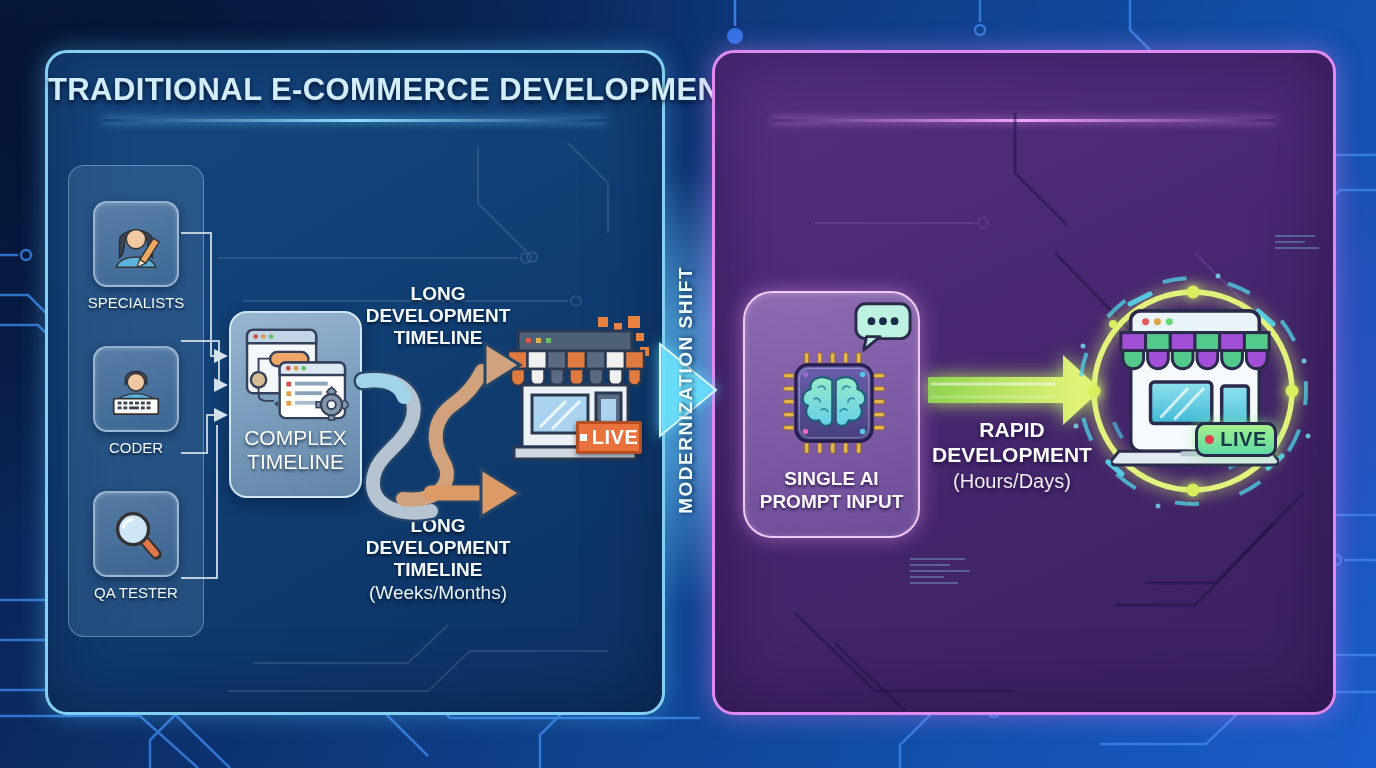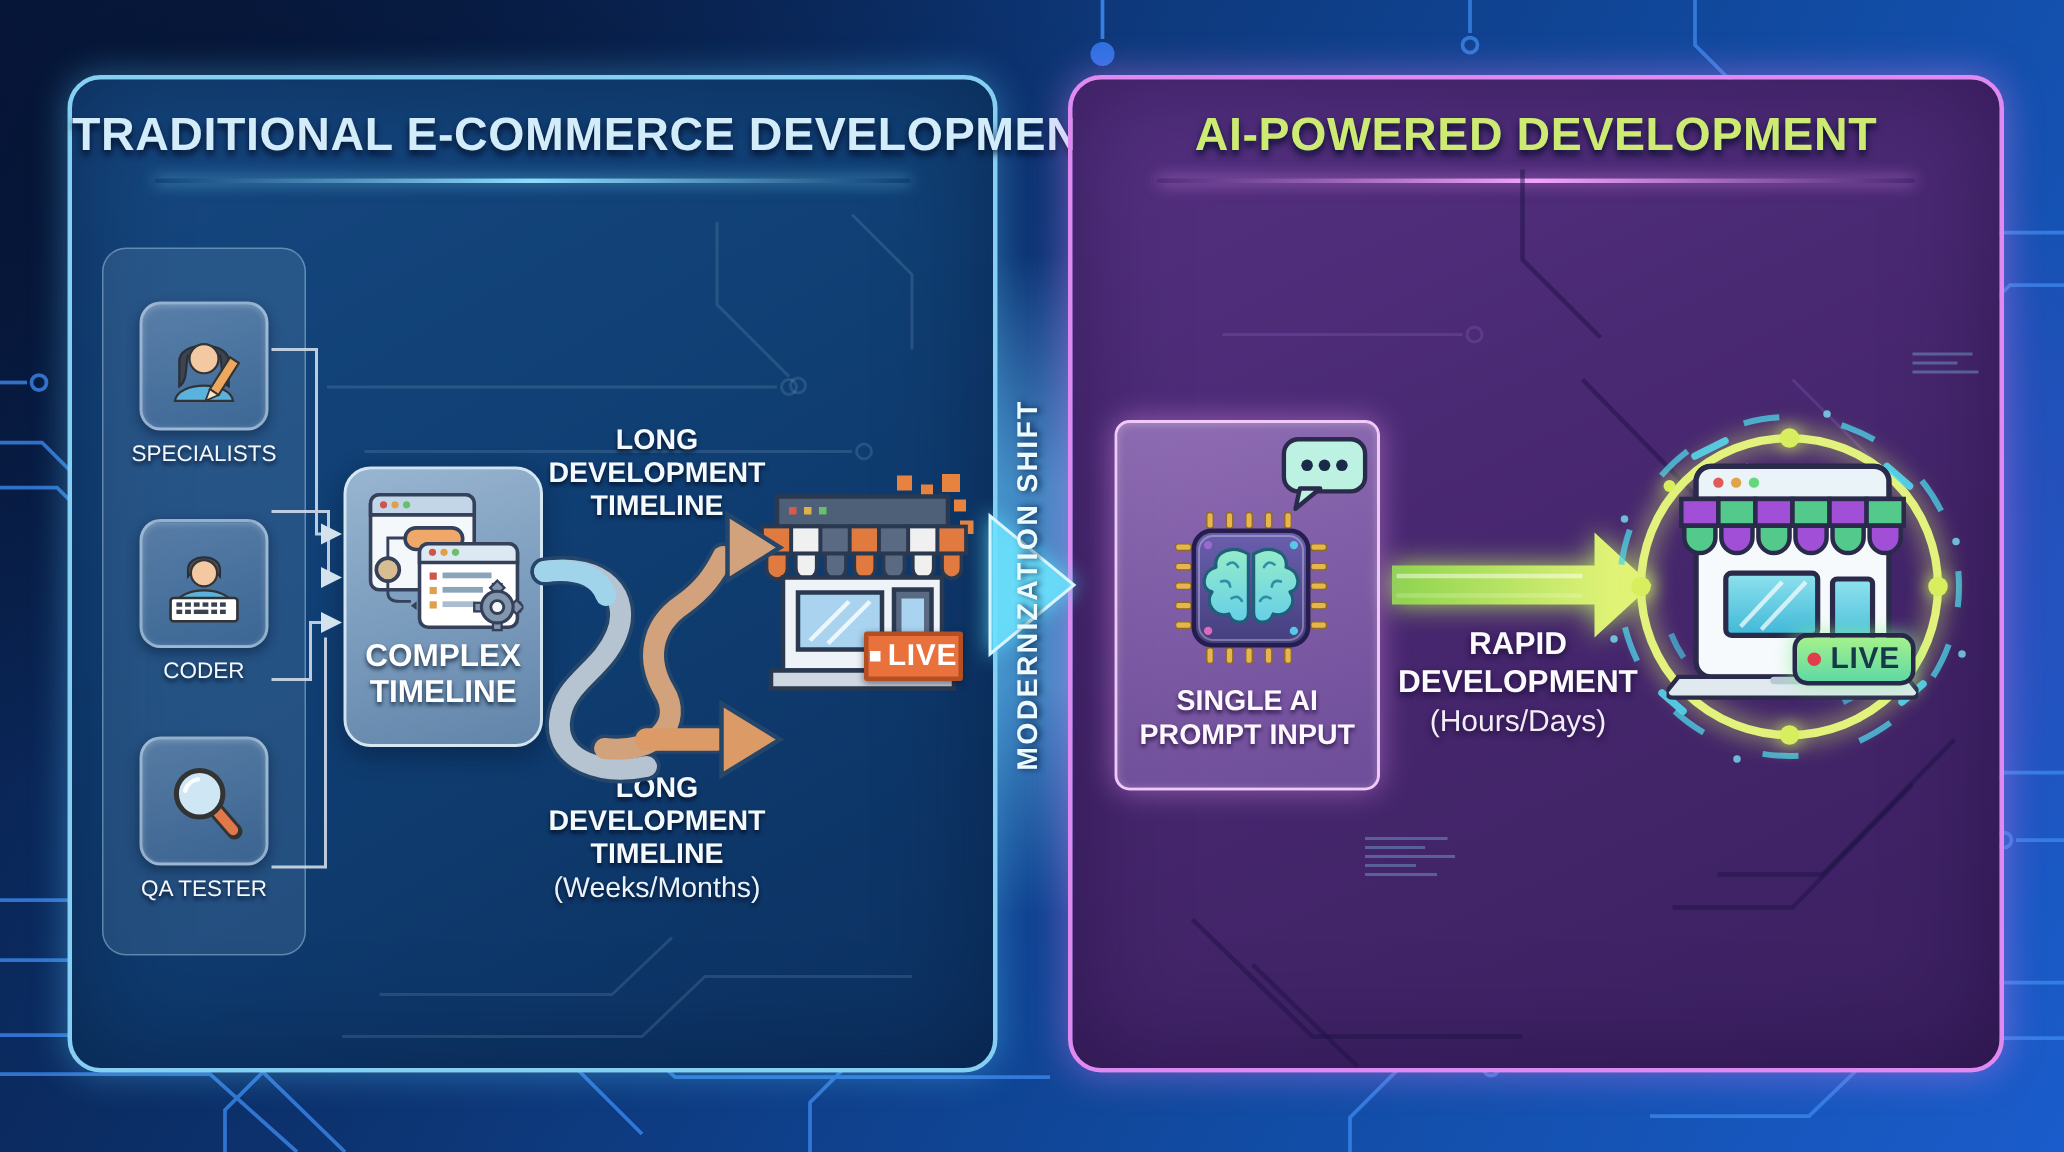--- a/index.html
+++ b/index.html
@@ -58,21 +58,21 @@
   }
 
   
   .workflow-box{
     position:absolute;left:181px;top:258px;width:133px;height:187px;border-radius:18px;
     background:linear-gradient(165deg,rgba(200,222,240,.74),rgba(148,178,206,.62));
     border:2px solid rgba(226,242,252,.85);
     box-shadow:0 5px 16px rgba(4,18,42,.45);z-index:2;
     display:flex;flex-direction:column;align-items:center;
   }
-  .workflow-label{font-size:21px;font-weight:bold;color:#ffffff;text-align:center;line-height:1.12;
+  .workflow-label{font-size:21px;font-weight:normal;color:#ffffff;text-align:center;line-height:1.12;
     text-shadow:0 2px 3px rgba(10,30,55,.8);margin-top:4px;}
 
   
   .timeline-top{position:absolute;left:310px;top:230px;width:160px;text-align:center;z-index:2;}
   .timeline-bottom{position:absolute;left:295px;top:462px;width:190px;text-align:center;z-index:2;}
   .tl-line{font-size:19px;font-weight:bold;color:#f4f9fd;line-height:1.16;text-shadow:0 2px 3px rgba(0,12,32,.85);}
   .tl-note{font-size:19px;font-weight:normal;color:#eaf3fb;line-height:1.3;text-shadow:0 2px 3px rgba(0,12,32,.85);text-align:center;}
 
   
   .live-badge-pixel{
@@ -99,21 +99,21 @@
   }
   .divider-label{
     position:absolute;left:488px;top:377px;width:400px;height:26px;z-index:6;
     transform:rotate(-90deg);text-align:center;
     font-size:19px;font-weight:bold;letter-spacing:1.5px;color:#ecfbff;
     text-shadow:0 2px 4px rgba(0,25,60,.85);
   }
 
   
   .prompt-box{
-    position:absolute;left:28px;top:227px;width:177px;height:247px;border-radius:10px;
+    position:absolute;left:28px;top:238px;width:177px;height:247px;border-radius:29px;
     background:linear-gradient(165deg,rgba(208,172,238,.50),rgba(162,126,210,.44));
     border:2.5px solid #f2c8f8;
     box-shadow:0 0 20px rgba(240,160,250,.45), inset 0 1px 6px rgba(255,255,255,.25);z-index:2;
   }
   .prompt-label{position:absolute;bottom:22px;left:0;width:100%;text-align:center;
     font-size:19px;font-weight:bold;color:#fdf8ff;line-height:1.2;text-shadow:0 2px 3px rgba(30,10,55,.8);}
 
   .deploy-text{position:absolute;left:204px;top:365px;width:186px;text-align:center;z-index:2;}
   .deploy-line{font-size:21px;font-weight:bold;color:#fbfbfd;line-height:1.18;text-shadow:0 2px 4px rgba(25,10,50,.85);}
   .deploy-note{font-size:20px;font-weight:normal;color:#f2ecf8;line-height:1.35;text-shadow:0 2px 4px rgba(25,10,50,.85);}
@@ -364,21 +364,20 @@
       <path d="M315,328 C355,322 373,345 363,370 C353,395 327,402 325,428 C323,454 353,464 383,458" stroke="#b6c4d2" stroke-width="14" fill="none" stroke-linecap="round"></path>
       <path d="M315,328 C340,325 352,333 356,344" stroke="#9fd4ea" stroke-width="14" fill="none" stroke-linecap="round"></path>
       <path d="M355,446 C391,450 407,428 395,408 C383,388 385,365 407,350 C421,340 428,330 434,318" stroke="#d2a27c" stroke-width="14" fill="none" stroke-linecap="round"></path>
       <polygon points="437,290 472,312 437,334" fill="#d2a27c" stroke="#24466b" stroke-width="3"></polygon>
       <path d="M383,440 H430" stroke="#dc9a66" stroke-width="15" fill="none" stroke-linecap="round"></path>
       <polygon points="433,416 472,440 433,464" fill="#dc9a66" stroke="#24466b" stroke-width="3"></polygon>
     </svg>
   </div>
 
   <div class="panel panel-right">
-    <div class="panel-title">AI-POWERED DEVELOPMENT</div>
     <div class="title-underline"></div>
 
     <svg class="abs" style="left:0;top:0;" width="624" height="665" viewBox="0 0 624 665">
       <g stroke="rgba(30,18,70,0.5)" stroke-width="3" fill="none">
         <path d="M300,60 V120 L352,172"></path>
         <path d="M560,470 L480,552 H400"></path>
         <path d="M588,440 L500,530 H430"></path>
         <path d="M80,560 L160,638 H300"></path>
         <path d="M120,590 L190,658"></path>
         <path d="M340,200 L420,282 V380"></path>

